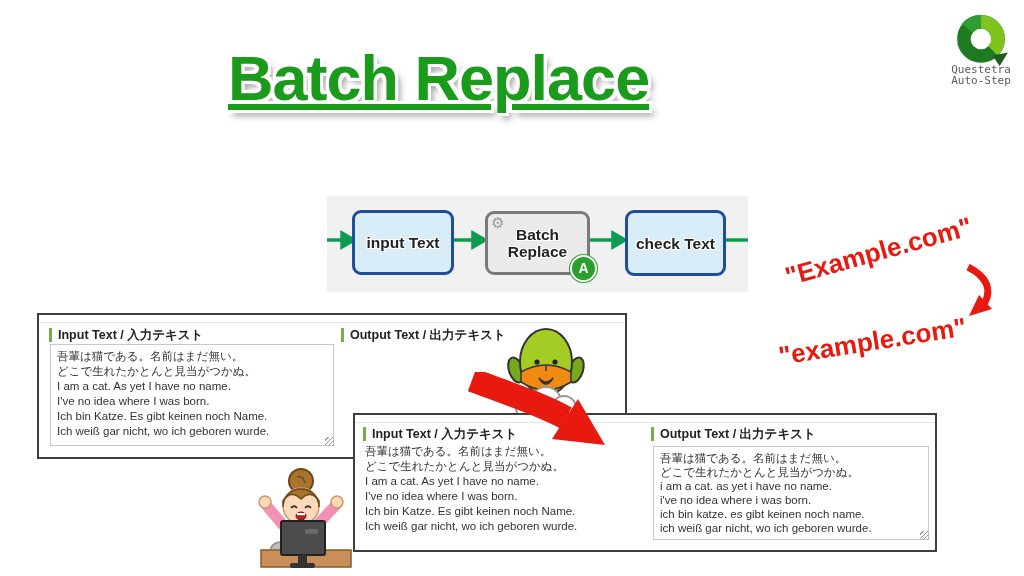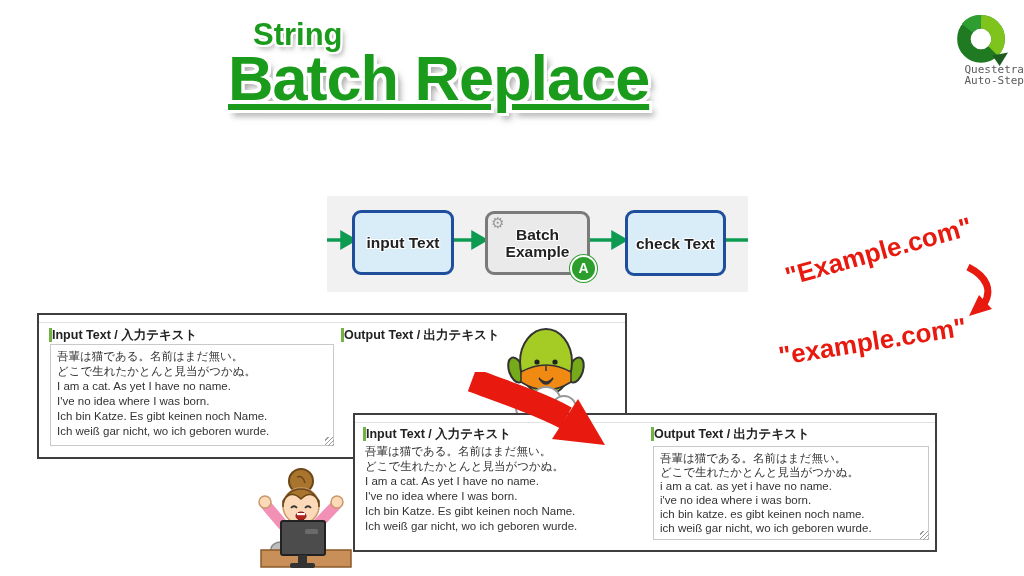--- a/index.html
+++ b/index.html
@@ -11,21 +11,21 @@
     text-shadow:-2px -2px 0 #fff,2px -2px 0 #fff,-2px 2px 0 #fff,2px 2px 0 #fff,0 2px 0 #fff,
     2px 0 0 #fff,0 -2px 0 #fff,-2px 0 0 #fff,3px 4px 5px rgba(90,90,90,.55);}
   .title-line{position:absolute;font-size:63px;font-weight:bold;color:#1b9b1b;letter-spacing:-1px;
     text-shadow:-3px -3px 0 #fff,3px -3px 0 #fff,-3px 3px 0 #fff,3px 3px 0 #fff,0 3px 0 #fff,
     3px 0 0 #fff,0 -3px 0 #fff,-3px 0 0 #fff,5px 6px 6px rgba(90,90,90,.55);}
   .title-1{left:228px;top:42px;text-decoration:underline;}
   .title-2{left:308px;top:103px;}
 
   
   .logo-mark{position:absolute;left:953px;top:12px;width:56px;height:56px;}
-  .logo-text{position:absolute;left:938px;top:64px;width:86px;text-align:right;
+  .logo-text{position:absolute;left:938px;top:64px;width:86px;text-align:center;
     font-family:"DejaVu Sans Mono",monospace;font-size:11px;line-height:11px;color:#5a5a5a;}
 
   
   .strip{position:absolute;left:327px;top:196px;width:421px;height:96px;background:#f1f1f1;}
   .flow-arrows{position:absolute;left:0;top:0;}
   .node{position:absolute;border-radius:9px;display:flex;align-items:center;justify-content:center;
     font-weight:bold;font-size:15.5px;color:#222;text-align:center;line-height:17px;
     text-shadow:-1px -1px 0 #fff,1px -1px 0 #fff,-1px 1px 0 #fff,1px 1px 0 #fff;}
   .node-task{background:#d9edf9;border:3px solid #1e4e9c;}
   .node-auto{background:#eaeaea;border:3px solid #7a7a7a;}
@@ -43,21 +43,21 @@
   .ex-after{position:absolute;left:779px;top:341px;font-size:26px;font-weight:bold;color:#e8190e;
     transform:rotate(-9deg);transform-origin:left center;white-space:nowrap;}
   .ex-arrow{position:absolute;left:962px;top:264px;}
 
   
   .panel{position:absolute;background:#fff;border:2px solid #3e3e3e;}
   .panel-1{left:37px;top:313px;width:586px;height:142px;}
   .panel-2{left:353px;top:413px;width:580px;height:135px;}
   .panel-topline{position:absolute;left:0;right:0;top:7px;border-top:1px solid #e2e2e2;}
   .field-label{position:absolute;font-size:12.5px;font-weight:bold;color:#222;
-    border-left:3px solid #74b343;line-height:14px;white-space:nowrap;}
+    border-left:3px solid #74b343;padding-left:6px;line-height:14px;white-space:nowrap;}
   .ta{position:absolute;border:1px solid #c9c9c9;background:#fff;resize:none;overflow:hidden;
     font-family:"Liberation Sans",sans-serif;font-size:11.5px;line-height:15px;color:#333;
     padding:4px 6px;box-sizing:border-box;}
   .ta-1{left:11px;top:29px;width:284px;height:102px;}
   .ta-2{left:298px;top:31px;width:276px;height:94px;line-height:14px;}
   .grip{position:absolute;width:9px;height:9px;
     background:repeating-linear-gradient(135deg,transparent 0 2px,#999 2px 3px);pointer-events:none;}
   .grip-1{left:286px;top:122px;}
   .grip-2{left:565px;top:116px;}
   .plain-text{position:absolute;font-size:11.5px;line-height:15px;color:#333;white-space:pre-line;}
@@ -68,21 +68,20 @@
   
   .mascot{position:absolute;left:506px;top:320px;}
   .big-arrow{position:absolute;left:460px;top:372px;z-index:5;}
   .woman{position:absolute;left:253px;top:463px;}
 </style>
 </head>
 <body>
 
 <div id="stage">
 
-  <div class="kicker">String</div>
   <div class="title-line title-1">Batch Replace</div>
 
   <svg class="logo-mark" viewBox="0 0 54 54">
     <circle cx="27" cy="26" r="16.5" fill="none" stroke="#1f7a22" stroke-width="13"></circle>
     <path d="M 27 9.5 A 16.5 16.5 0 0 1 43.5 26 A 16.5 16.5 0 0 1 38.7 37.7" fill="none" stroke="#7fc41c" stroke-width="13"></path>
     <path d="M 27 9.5 A 16.5 16.5 0 0 0 13.5 15.5" fill="none" stroke="#2e9e33" stroke-width="13"></path>
     <polygon points="38,42 53,39 45,52" fill="#1d5e20"></polygon>
     <circle cx="27" cy="26" r="7" fill="#fff"></circle>
   </svg>
   <div class="logo-text">
@@ -102,21 +101,21 @@
         <line x1="395" y1="44" x2="421" y2="44"></line>
       </g>
     </svg>
     <div class="node node-task node-1">
       <span>input Text</span>
     </div>
     <div class="node node-auto node-2">
       <span class="gear">⚙</span>
       <span>
         <span>Batch</span><br>
-        <span>Example</span>
+        <span>Replace</span>
       </span>
       <span class="badge-a">A</span>
     </div>
     <div class="node node-task node-3">
       <span>check Text</span>
     </div>
   </div>
 
   <div class="ex-before">"Example.com"</div>
   <svg class="ex-arrow" width="36" height="58" viewBox="0 0 36 58">

